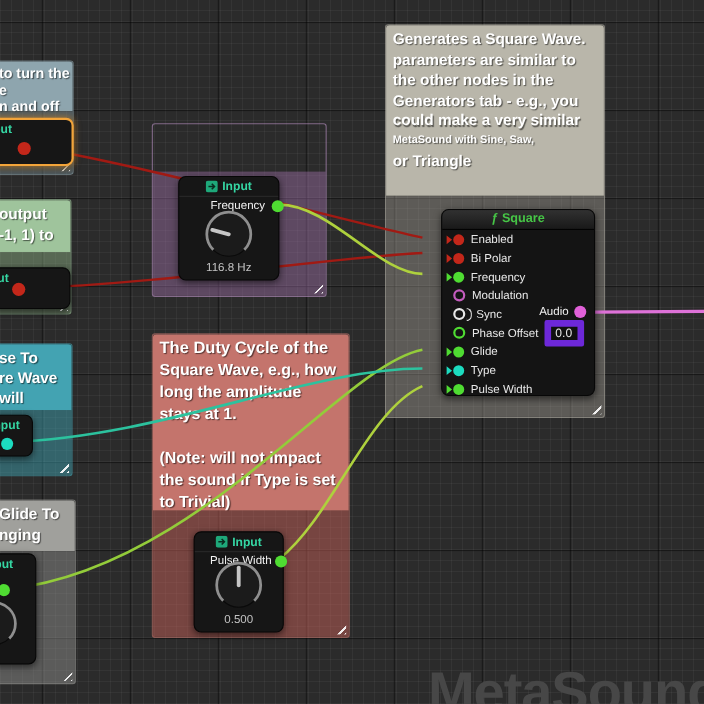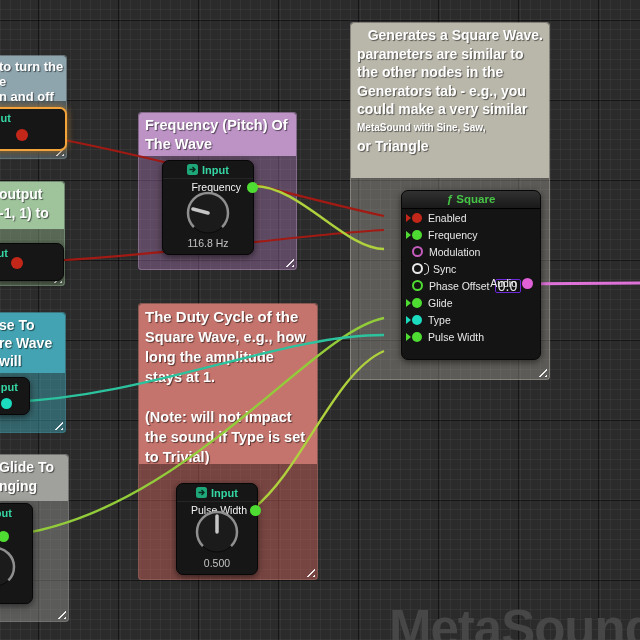--- a/index.html
+++ b/index.html
@@ -48,22 +48,22 @@
     height:17px; border-radius:6px 6px 0 0; text-align:center;
     background:linear-gradient(#313131,#191919); border-bottom:1px solid #000;
     color:#46c546; font-weight:bold; font-size:11.5px; line-height:17px;
   }
   .prow{ height:17px; display:flex; align-items:center; padding-left:4px; }
   .ptail{ width:0; height:0; border-top:4px solid transparent; border-bottom:4px solid transparent; border-left:5px solid; margin-right:1px; }
   .pdot{ width:10px; height:10px; border-radius:50%; }
   .pdot.hollow{ width:7px; height:7px; background:transparent !important; border:2px solid; }
   .plabel{ margin-left:6px; font-size:10.5px; color:#e8e8e8; white-space:nowrap; }
   .sync-arc{ width:4px; height:10px; border:1.5px solid #e3e3e3; border-left:0; border-radius:0 6px 6px 0; margin-left:1px; }
-  .valbox{ margin-left:5px; width:24px; height:12px; border:1px solid #6d28d9; border-radius:2px;
-           color:#e6e6e6; font-size:14px; line-height:12px; text-align:center; background:#101010; }
+  .valbox{ margin-left:5px; width:24px; height:12px; border:6px solid #6d28d9; border-radius:2px;
+           color:#e6e6e6; font-size:11px; line-height:12px; text-align:center; background:#101010; }
   .outrow{ position:absolute; display:flex; align-items:center; }
   .outlabel{ font-size:10.5px; color:#f0f0f0; margin-right:5px; }
   svg.wires{ position:absolute; left:0; top:0; z-index:3; }
   svg.wires path{ fill:none; }
 </style>
 </head>
 <body>
 
 <div id="canvas">
 
@@ -101,24 +101,20 @@
   <div class="comment" style="left:-8px;top:454px;width:75px;height:166px;border:1px solid rgba(160,160,156,.6);">
     <div class="c-title" style="height:41px;background:#a0a09c;">
       <div class="cline" style="font-size:14px;line-height:19px;">Glide To</div>
       <div class="cline" style="font-size:14px;line-height:19px;">nging</div>
     </div>
     <div class="c-body" style="top:46px;background:rgba(158,158,154,.42);"></div>
     <div class="handle"></div>
   </div>
 
   <div class="comment" style="left:138px;top:112px;width:157px;height:156px;border:1px solid rgba(189,147,198,.6);">
-    <div class="c-title" style="height:38px;background:#bd93c6;">
-      <div class="cline" style="font-size:14.5px;line-height:19px;">Frequency (Pitch) Of</div>
-      <div class="cline" style="font-size:14.5px;line-height:19px;">The Wave</div>
-    </div>
     <div class="c-body" style="top:43px;background:rgba(165,115,175,.42);"></div>
     <div class="handle"></div>
   </div>
 
   <div class="comment" style="left:138px;top:303px;width:178px;height:275px;border:1px solid rgba(196,116,108,.6);">
     <div class="c-title" style="height:155px;background:#c4746c;">
       <div class="cline" style="font-size:15px;line-height:20px;">The Duty Cycle of the</div>
       <div class="cline" style="font-size:14.5px;line-height:20px;">Square Wave, e.g., how</div>
       <div class="cline" style="font-size:14.5px;line-height:20px;">long the amplitude</div>
       <div class="cline" style="font-size:14.5px;line-height:20px;">stays at 1.</div>
@@ -126,21 +122,21 @@
       <div class="cline" style="font-size:14.5px;line-height:20px;">(Note: will not impact</div>
       <div class="cline" style="font-size:14.5px;line-height:20px;">the sound if Type is set</div>
       <div class="cline" style="font-size:14.5px;line-height:20px;">to Trivial)</div>
     </div>
     <div class="c-body" style="top:160px;background:rgba(195,95,88,.5);"></div>
     <div class="handle"></div>
   </div>
 
   <div class="comment" style="left:350px;top:22px;width:198px;height:356px;border:1px solid rgba(185,182,170,.6);">
     <div class="c-title" style="height:150px;background:#b9b6aa;">
-      <div class="cline" style="font-size:14px;line-height:18.5px;text-align:right;">Generates a Square Wave.</div>
+      <div class="cline" style="font-size:14px;line-height:18.5px;">Generates a Square Wave.</div>
       <div class="cline" style="font-size:14px;line-height:18.5px;">parameters are similar to</div>
       <div class="cline" style="font-size:14px;line-height:18.5px;">the other nodes in the</div>
       <div class="cline" style="font-size:14px;line-height:18.5px;">Generators tab - e.g., you</div>
       <div class="cline" style="font-size:14px;line-height:18.5px;">could make a very similar</div>
       <div class="cline" style="font-size:10px;line-height:18.5px;">MetaSound with Sine, Saw,</div>
       <div class="cline" style="font-size:14px;line-height:18.5px;">or Triangle</div>
     </div>
     <div class="c-body" style="top:155px;background:rgba(175,172,160,.38);"></div>
     <div class="handle"></div>
   </div>
@@ -221,20 +217,25 @@
 
   <div class="node" style="left:357px;top:190px;width:138px;height:168px;background:#141414;margin-left:44px;">
     <div class="sq-header">ƒ Square</div>
 
     <div class="prow">
       <span class="ptail" style="border-left-color:#c3271a;"></span>
       <span class="pdot" style="background:#c3271a;"></span>
       <span class="plabel">Enabled</span>
     </div>
     <div class="prow">
+      <span class="ptail" style="border-left-color:#c3271a;"></span>
+      <span class="pdot" style="background:#c3271a;"></span>
+      <span class="plabel">Bi Polar</span>
+    </div>
+    <div class="prow">
       <span class="ptail" style="border-left-color:#4fdc32;"></span>
       <span class="pdot" style="background:#4fdc32;"></span>
       <span class="plabel">Frequency</span>
     </div>
     <div class="prow" style="padding-left:10px;">
       <span class="pdot hollow" style="border-color:#c45cbe;"></span>
       <span class="plabel">Modulation</span>
     </div>
     <div class="prow" style="padding-left:10px;">
       <span class="pdot hollow" style="border-color:#e8e8e8;"></span>

